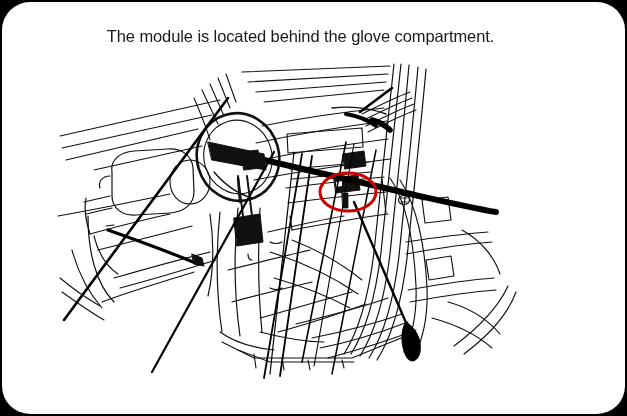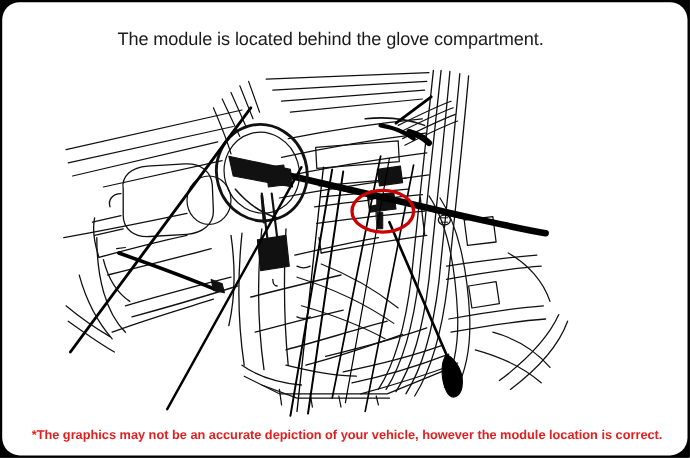--- a/index.html
+++ b/index.html
@@ -15,21 +15,21 @@
     overflow: hidden;
     font-family: "Liberation Sans", sans-serif;
   }
   #card {
     position: absolute;
     left: 2px;
     top: 2px;
     width: 623px;
     height: 412px;
     background: #ffffff;
-    border-radius: 16px;
+    border-radius: 28px;
     overflow: hidden;
   }
   #title {
     position: absolute;
     left: 0;
     top: 25px;
     width: 623px;
     text-align: center;
     font-size: 16.5px;
     color: #1a1a1a;
@@ -278,16 +278,15 @@
           <path d="M452 344 C476 326 496 306 506 284"></path>
           <path d="M462 352 C486 334 506 312 514 290"></path>
         </g>
 
       </g>
 
       <ellipse cx="346" cy="190" rx="28" ry="19" fill="none" stroke="#CC0000" stroke-width="3"></ellipse>
     </svg>
 
 
-    <div id="footnote"><span>*The graphics may not be an accurate depiction of your vehicle, however the module location is correct.</span></div>
 
   </div>
 </div>
 
 </body></html>

